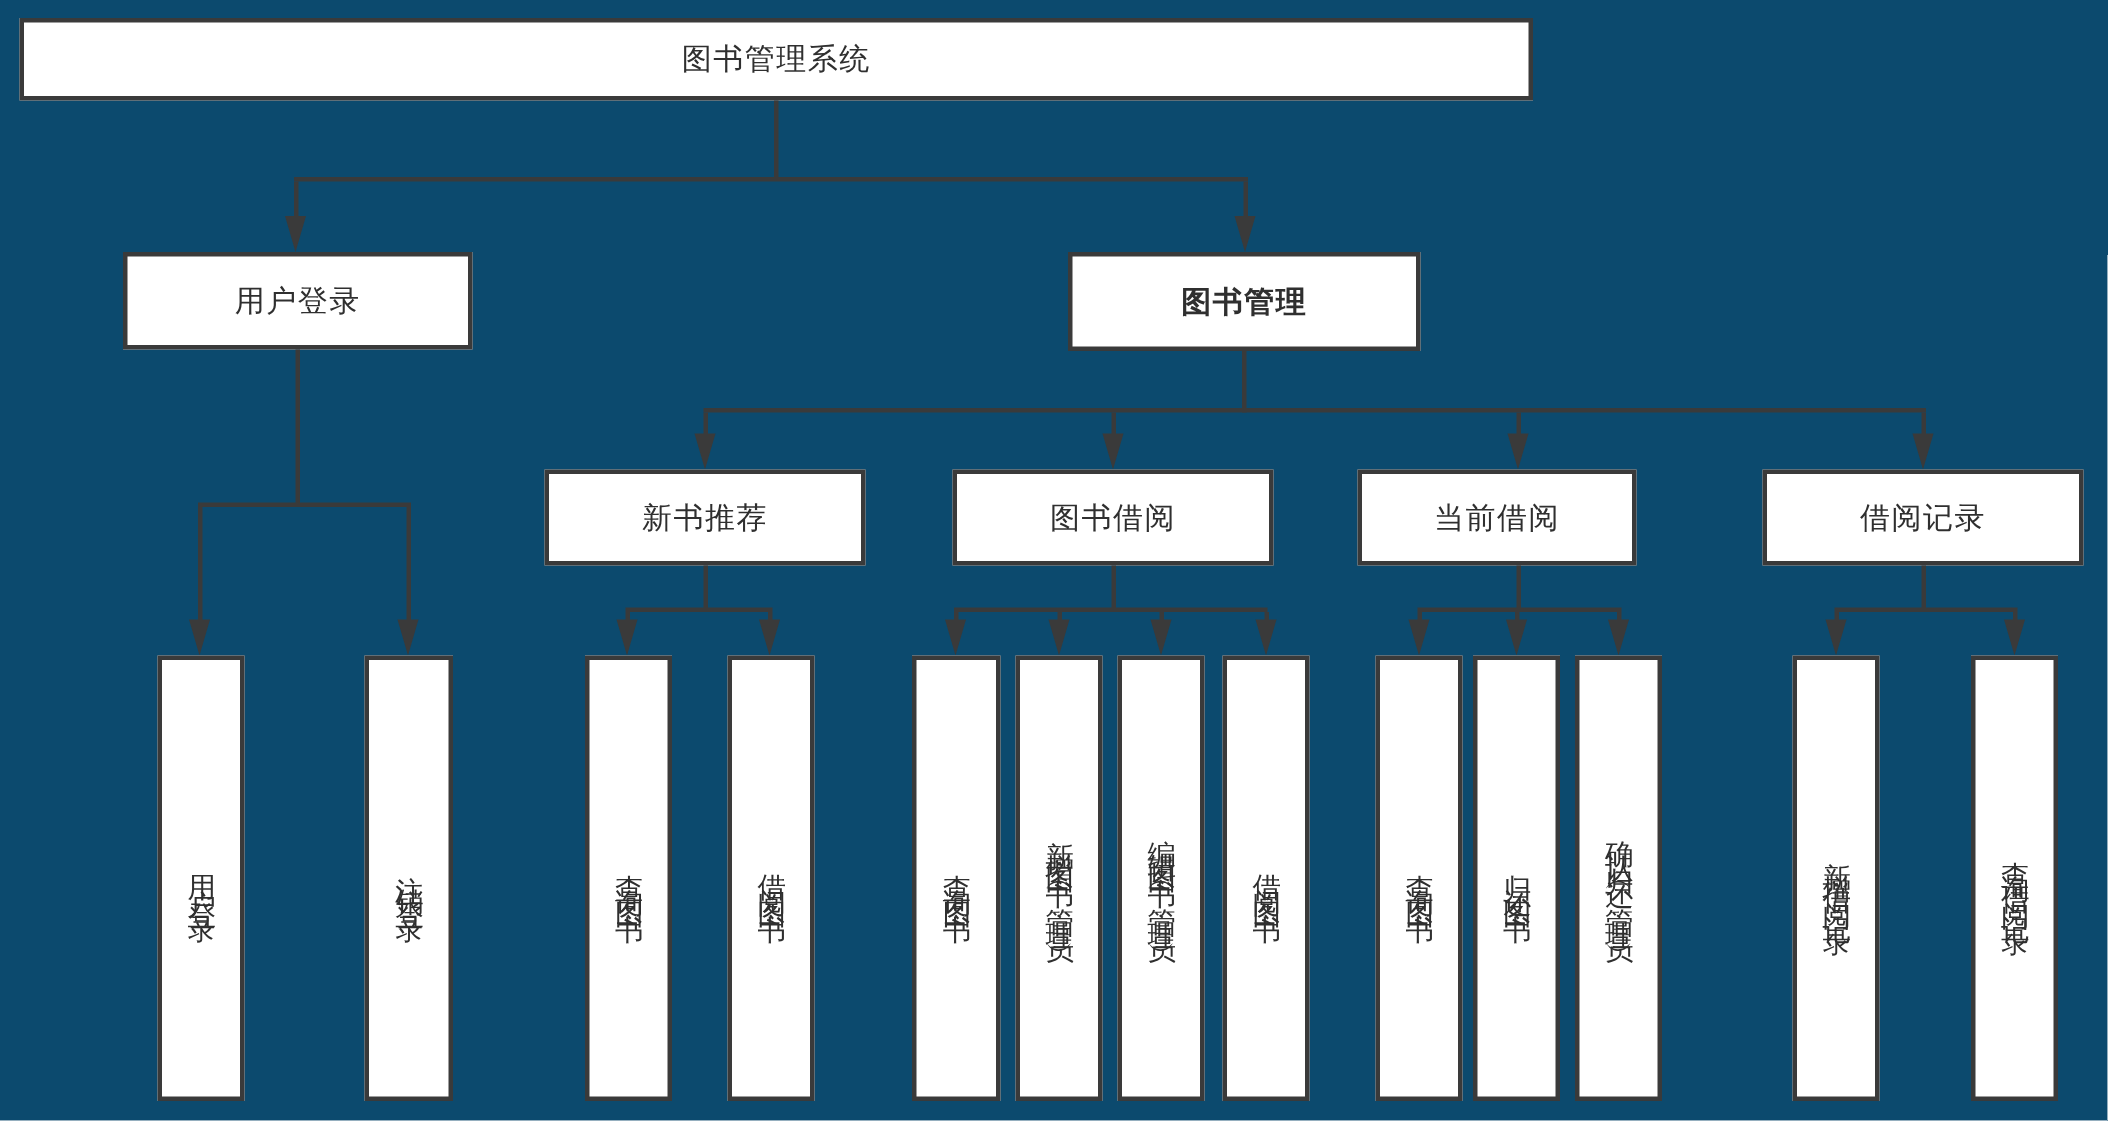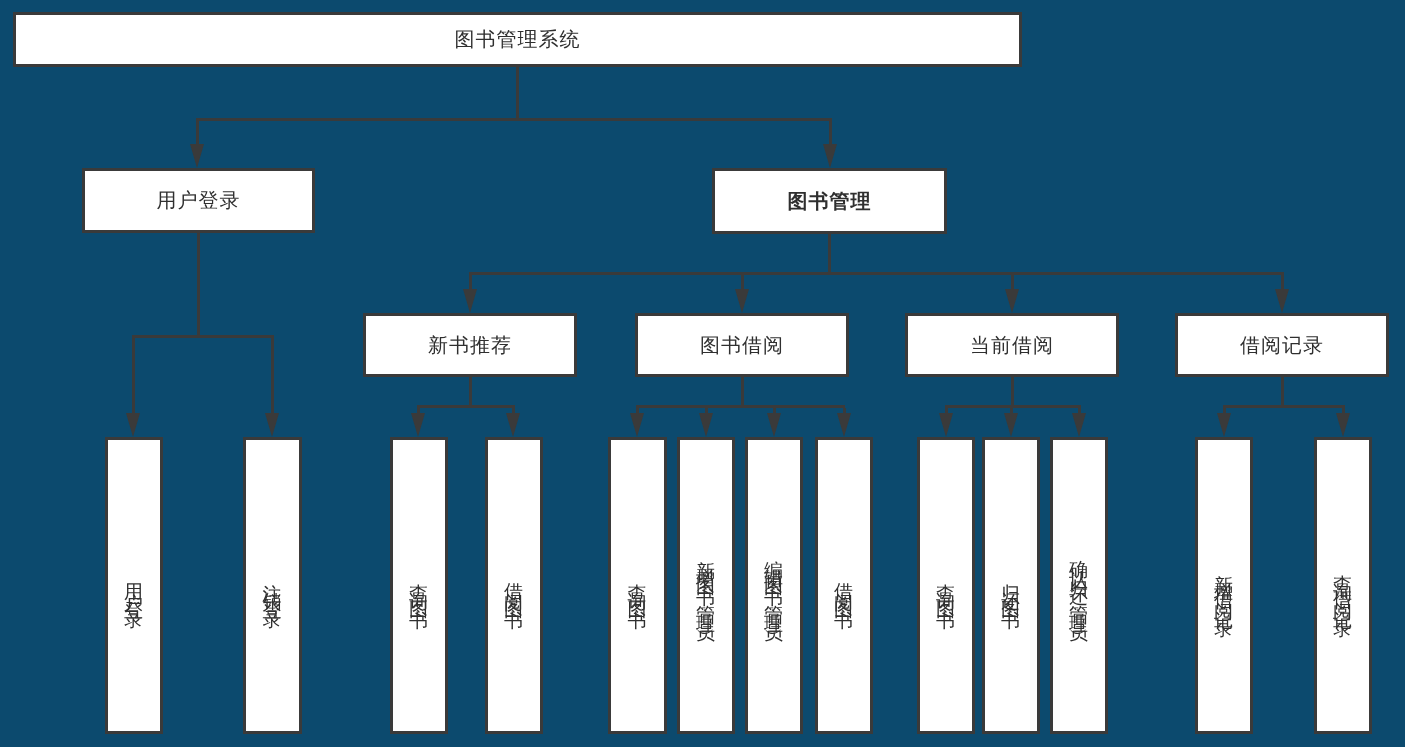--- a/index.html
+++ b/index.html
@@ -91,21 +91,21 @@
   <div class="arrow" style="left:735px; top:289px;"></div>
   <div class="arrow" style="left:1005px; top:289px;"></div>
   <div class="arrow" style="left:1275px; top:289px;"></div>
 
   <div class="box hbox" style="left:363px; top:313px; width:214px; height:64px;">
     <span>新书推荐</span>
   </div>
   <div class="box hbox" style="left:635px; top:313px; width:214px; height:64px;">
     <span>图书借阅</span>
   </div>
-  <div class="box hbox" style="left:905px; top:313px; width:214px; height:64px;align-items:center;">
+  <div class="box hbox" style="left:905px; top:313px; width:186px; height:64px;align-items:center;">
     <span>当前借阅</span>
   </div>
   <div class="box hbox" style="left:1175px; top:313px; width:214px; height:64px;font-family:Liberation Serif, serif;">
     <span>借阅记录</span>
   </div>
 
   <div class="line" style="left:468.5px; top:377px; width:3px; height:31px;"></div>
   <div class="line" style="left:416.5px; top:405px; width:98px; height:3px;"></div>
   <div class="line" style="left:416.5px; top:408px; width:3px; height:8px;"></div>
   <div class="line" style="left:511.5px; top:408px; width:3px; height:8px;"></div>

